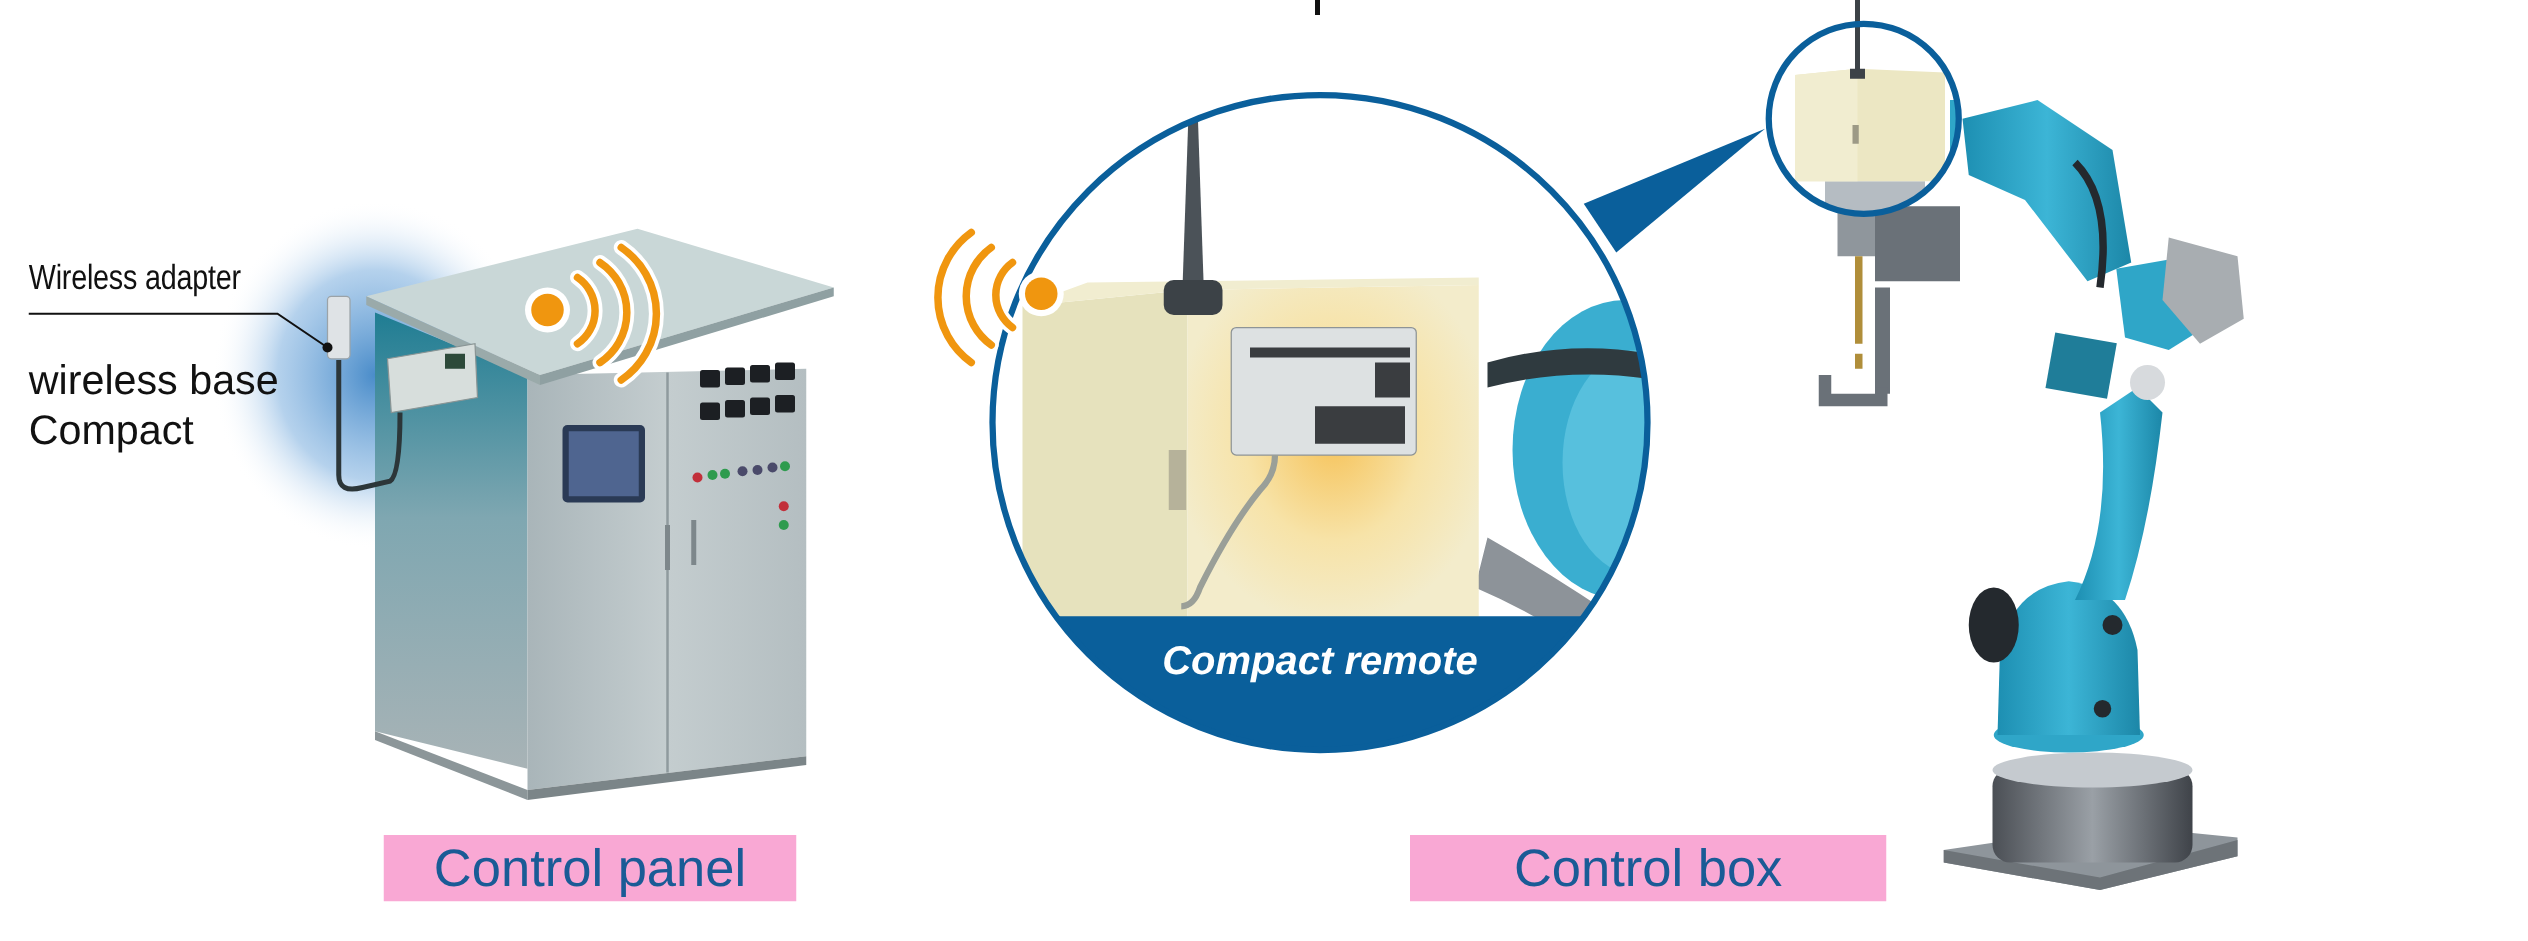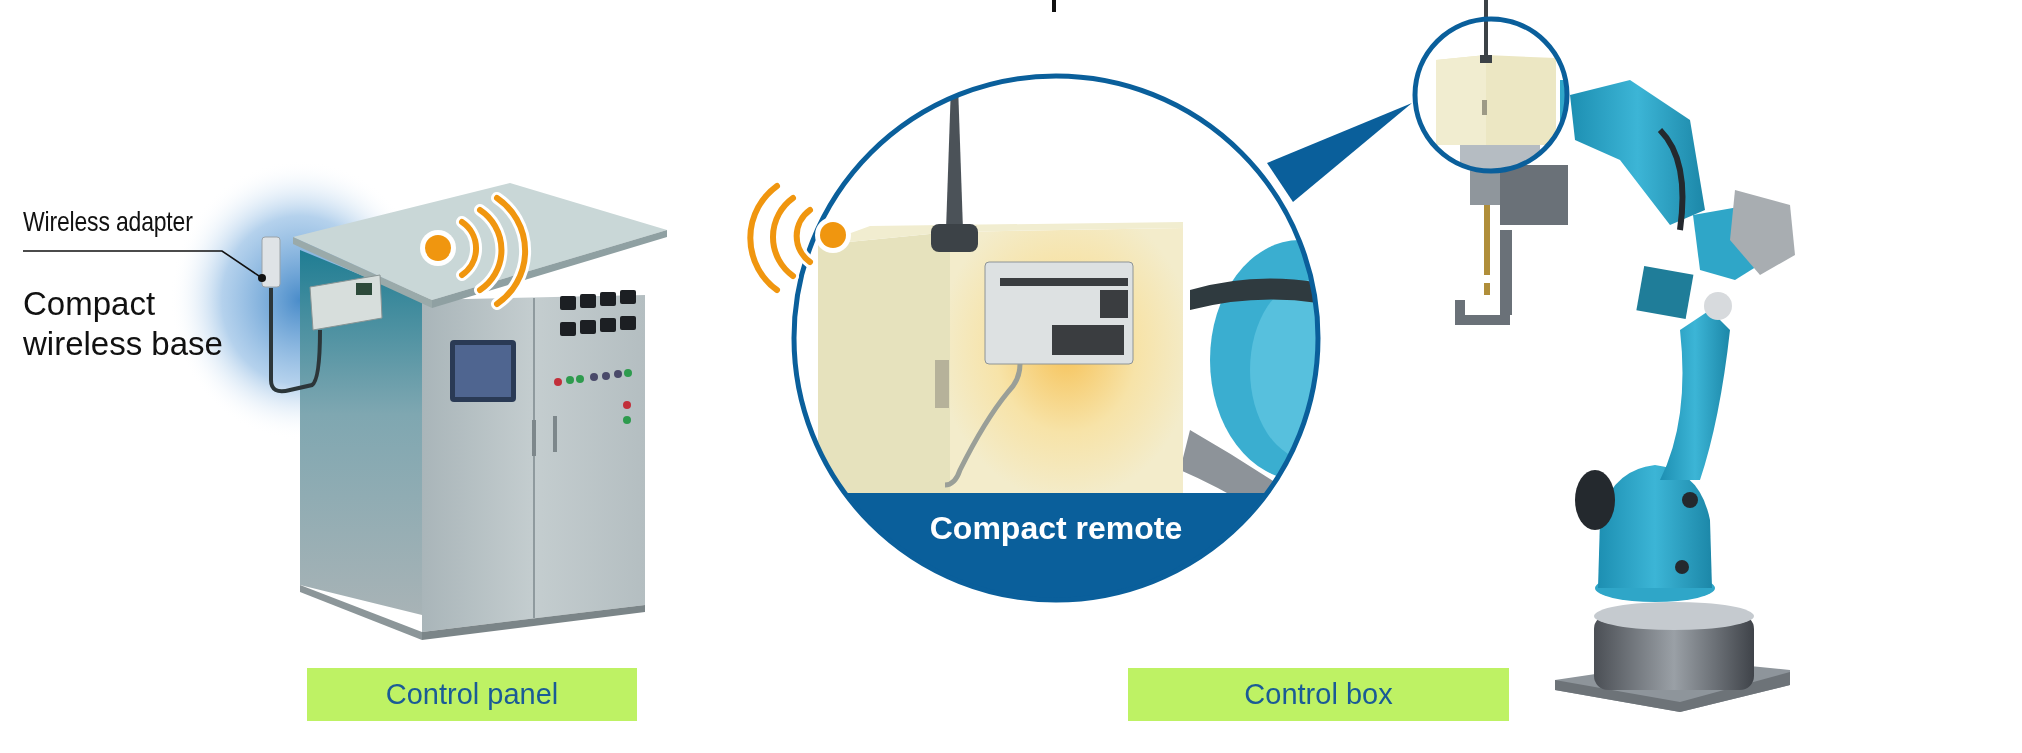--- a/index.html
+++ b/index.html
@@ -1,20 +1,20 @@
 <!DOCTYPE html>
 <html><head>
 <meta charset="utf-8">
 <style>
   html, body { margin:0; padding:0; background:#ffffff; }
   body { width:2022px; height:753px; position:relative; overflow:hidden; font-family:"Liberation Sans", sans-serif; }
   .abs { position:absolute; }
   .label-adapter { left:23px; top:206px; font-size:28px; color:#111; transform:scaleX(0.82); transform-origin:left top; white-space:nowrap; letter-spacing:-0.2px; }
   .label-base { left:23px; top:284px; font-size:33px; line-height:40px; color:#111; white-space:nowrap; }
-  .caption-box { background:#bef264; color:#1a5b96; font-size:29px; display:flex; align-items:center; justify-content:center; height:53px; }
+  .caption-box { background:#f9a8d4; color:#1a5b96; font-size:42px; display:flex; align-items:center; justify-content:center; height:53px; }
   .circle-caption { color:#ffffff; font-weight:bold; font-size:32px; white-space:nowrap; text-align:center; }
   svg { position:absolute; left:0; top:0; }
 </style>
 </head>
 <body>
 
 <svg width="2022" height="753" viewBox="0 0 2022 753">
   <defs>
     <radialGradient id="blueGlow" cx="0.5" cy="0.5" r="0.5">
       <stop offset="0" stop-color="#2a78c0" stop-opacity="0.85"></stop>
@@ -201,20 +201,20 @@
     <rect x="1482" y="100" width="5" height="15" fill="#9d9a86"></rect>
     <rect x="1480" y="55" width="12" height="8" fill="#3c4247"></rect>
     <rect x="1484" y="0" width="4" height="58" fill="#3c4247"></rect>
   </g>
   <rect x="1484" y="0" width="4" height="18" fill="#3c4247"></rect>
   <circle cx="1491" cy="95" r="76" fill="none" stroke="#0a5f9b" stroke-width="5"></circle>
 </svg>
 
 <div class="abs label-adapter">Wireless adapter</div>
 <div class="abs label-base">
+  <div>wireless base</div>
   <div>Compact</div>
-  <div>wireless base</div>
 </div>
 
-<div class="abs circle-caption" style="left:880px; top:510px; width:352px;">Compact remote</div>
+<div class="abs circle-caption" style="left:880px; top:510px; width:352px;font-style:italic;">Compact remote</div>
 
 <div class="abs caption-box" style="left:307px; top:668px; width:330px;">Control panel</div>
 <div class="abs caption-box" style="left:1128px; top:668px; width:381px;">Control box</div>
 
 </body></html>

